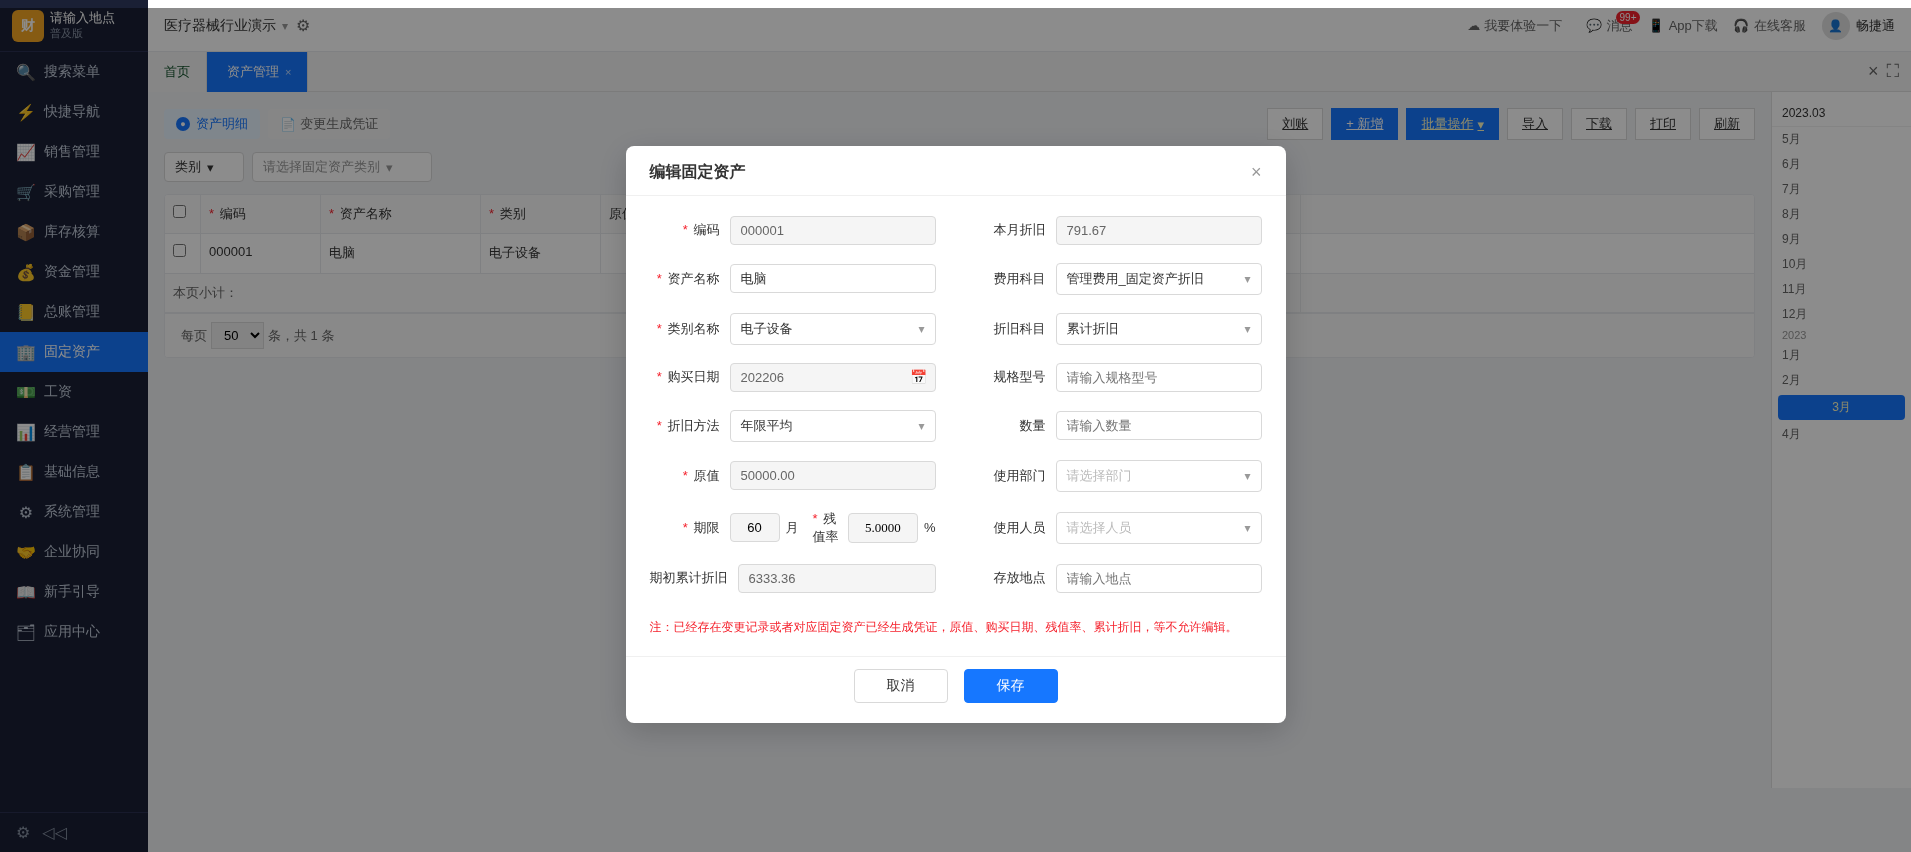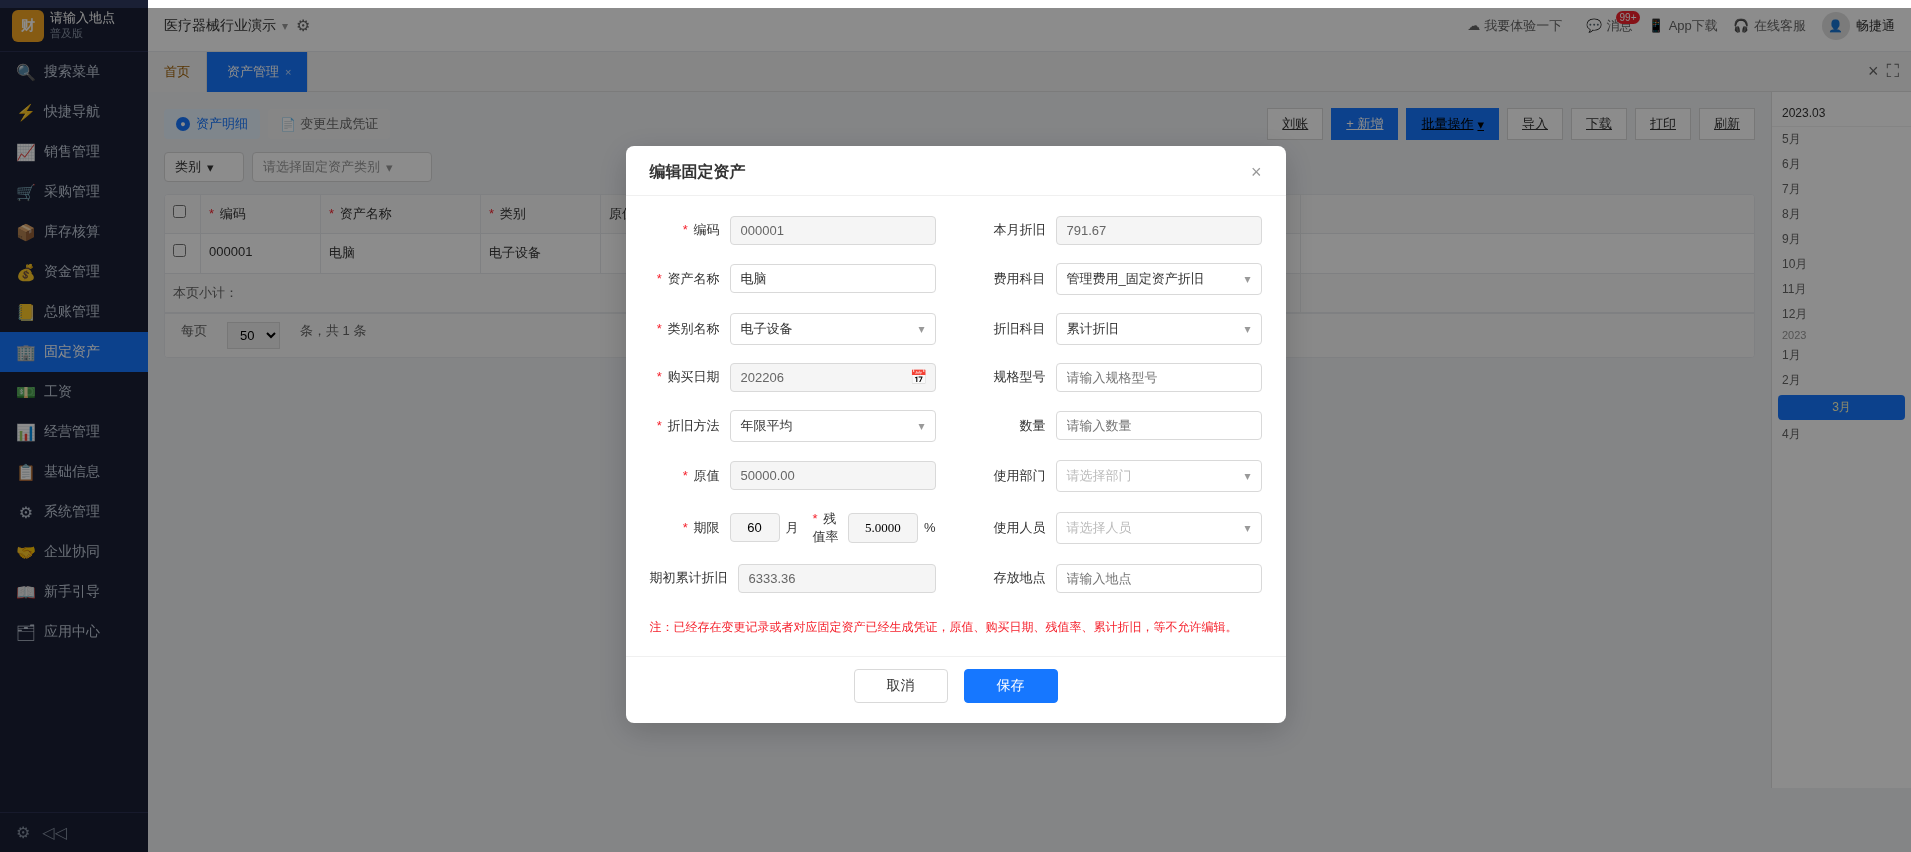--- a/index.html
+++ b/index.html
@@ -48,52 +48,52 @@
 
     
     .tabs-bar {
       height: 40px; background: #f5f5f5; display: flex; align-items: center; border-bottom: 1px solid #e0e0e0;
     }
     .tab {
       height: 40px; padding: 0 16px; display: flex; align-items: center; font-size: 13px; cursor: pointer;
       border-right: 1px solid #e0e0e0; gap: 6px;
     }
     .tab.active { background: #1677ff; color: #fff; padding-left: 20px; }
-    .tab.inactive { background: #f5f5f5; color: #a16207; }
+    .tab.inactive { background: #f5f5f5; color: #14532d; }
     .tab-close { font-size: 11px; cursor: pointer; opacity: 0.7; }
     .tabs-actions { margin-left: auto; display: flex; align-items: center; padding: 0 12px; gap: 8px; }
     .tabs-action-btn { font-size: 18px; color: #666; cursor: pointer; }
 
     
     .content-area { flex: 1; display: flex; overflow: hidden; }
     .content-main { flex: 1; padding: 16px; overflow: auto; position: relative; }
 
     
     .toolbar { display: flex; align-items: center; gap: 8px; margin-bottom: 12px; }
     .toolbar-tab { display: flex; align-items: center; gap: 6px; padding: 6px 12px; background: #e8f4ff; border-radius: 4px; font-size: 13px; color: #1677ff; cursor: pointer; }
     .toolbar-tab-icon { width: 14px; height: 14px; background: #1677ff; border-radius: 50%; display: flex; align-items: center; justify-content: center; font-size: 9px; color: #fff; }
     .toolbar-tab2 { display: flex; align-items: center; gap: 4px; padding: 6px 12px; background: #f5f5f5; border-radius: 4px; font-size: 13px; color: #666; cursor: pointer; }
     .toolbar-spacer { flex: 1; }
     .toolbar-btn { padding: 6px 14px; border-radius: 0; font-size: 13px; cursor: pointer; border: 1px solid #d9d9d9; background: #fff; color: #333; display: flex; align-items: center; gap: 4px; text-decoration: underline; }
     .toolbar-btn.primary { background: #1677ff; color: #fff; border-color: #1677ff; }
-    .toolbar-btn.batch { background: #1677ff; color: #000000; border-color: #1677ff; }
+    .toolbar-btn.batch { background: #1677ff; color: #fef9c3; border-color: #1677ff; }
 
     
     .filter-row { display: flex; align-items: center; gap: 8px; margin-bottom: 12px; font-size: 13px; }
     .filter-select { padding: 5px 10px; border: 1px solid #d9d9d9; border-radius: 4px; background: #fff; font-size: 13px; color: #333; display: flex; align-items: center; gap: 6px; cursor: pointer; min-width: 80px; }
     .filter-select2 { padding: 5px 10px; border: 1px solid #d9d9d9; border-radius: 4px; background: #fff; font-size: 13px; color: #999; display: flex; align-items: center; gap: 6px; cursor: pointer; min-width: 180px; }
 
     
     .table-wrap { background: #fff; border-radius: 4px; overflow: hidden; border: 1px solid #e8eaed; }
     .table-header { display: grid; grid-template-columns: 36px 120px 160px 120px 120px 120px 120px 120px 120px 100px; background: #fafafa; border-bottom: 1px solid #e8eaed; }
     .table-header-cell { padding: 10px 8px; font-size: 13px; color: #333; font-weight: 500; border-right: 1px solid #e8eaed; }
     .table-row-grid { display: grid; grid-template-columns: 36px 120px 160px 120px 120px 120px 120px 120px 120px 100px; border-bottom: 1px solid #e8eaed; }
     .table-cell { padding: 10px 8px; font-size: 13px; color: #333; border-right: 1px solid #e8eaed; }
     .required-star { color: #f5222d; margin-right: 2px; }
-    .table-footer { display: flex; align-items: flex-start; padding: 8px 16px; background: #fafafa; font-size: 13px; color: #666; border-top: 1px solid #e8eaed; gap: 20px; }
+    .table-footer { display: flex; align-items: center; padding: 8px 16px; background: #fafafa; font-size: 13px; color: #666; border-top: 1px solid #e8eaed; gap: 4px; }
     .page-select { padding: 4px 8px; border: 1px solid #d9d9d9; border-radius: 0; font-size: 13px; }
 
     
     .right-sidebar { width: 140px; background: #fff; border-left: 1px solid #e0e0e0; padding: 8px 0; overflow-y: auto; }
     .cal-month { padding: 6px 10px; font-size: 12px; color: #333; border-bottom: 1px solid #f0f0f0; }
     .cal-item { padding: 4px 10px; font-size: 12px; color: #666; cursor: pointer; }
     .cal-item.highlight { background: #1677ff; color: #fef9c3; border-radius: 4px; margin: 2px 6px; padding: 4px 6px; text-align: center; }
     .cal-item.year-label { font-size: 11px; color: #999; padding: 2px 10px; }
 
     

